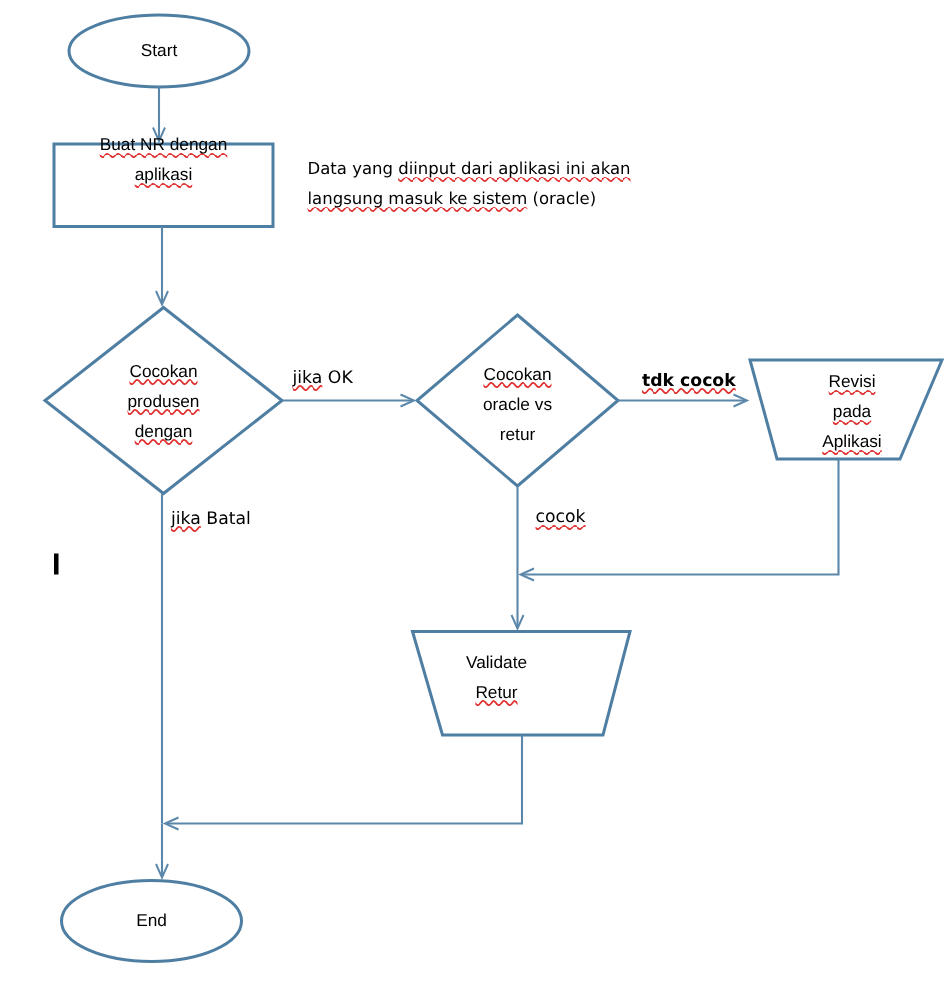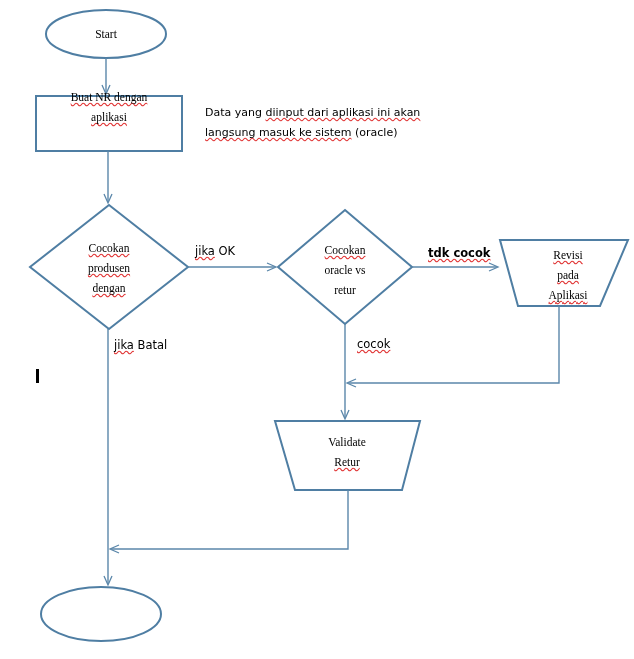--- a/index.html
+++ b/index.html
@@ -44,21 +44,21 @@
   .lbl {
     position: absolute;
     font-family: "DejaVu Sans", sans-serif;
     font-size: 11.5px;
     color: #000000;
     white-space: nowrap;
     line-height: 20px;
   }
   .shape-text {
     position: absolute;
-    font-family: Liberation Serif, serif;
+    font-family: Liberation Sans, sans-serif;
     font-size: 11.5px;
     color: #000000;
     text-align: center;
     line-height: 20px;
     white-space: nowrap;
   }
   
   .sp {
     text-decoration: underline;
     text-decoration-color: #e03030;
@@ -141,25 +141,26 @@
     <div><span>oracle vs</span></div>
     <div><span>retur</span></div>
   </div>
 
   <div class="shape-text" style="left:516px; top:245px; width:104px;">
     <div><span class="sp">Revisi</span></div>
     <div><span class="sp">pada</span></div>
     <div><span class="sp">Aplikasi</span></div>
   </div>
 
-  <div class="shape-text" style="left:288px; top:432px; width:118px;">
+  <div class="shape-text" style="left:272px; top:432px; width:118px;">
     <div><span>Validate</span></div>
     <div><span class="sp">Retur</span></div>
   </div>
 
+  <div class="shape-text" style="left:41px; top:604px; width:120px;">End</div>
 
   <div class="lbl" style="left:195px; top:241px;">
     <span class="sp">jika</span><span> OK</span>
   </div>
 
   <div class="lbl" style="left:114px; top:335px;">
     <span class="sp">jika</span><span> Batal</span>
   </div>
 
   <div class="lbl" style="left:428px; top:243px;font-weight:bold;">

